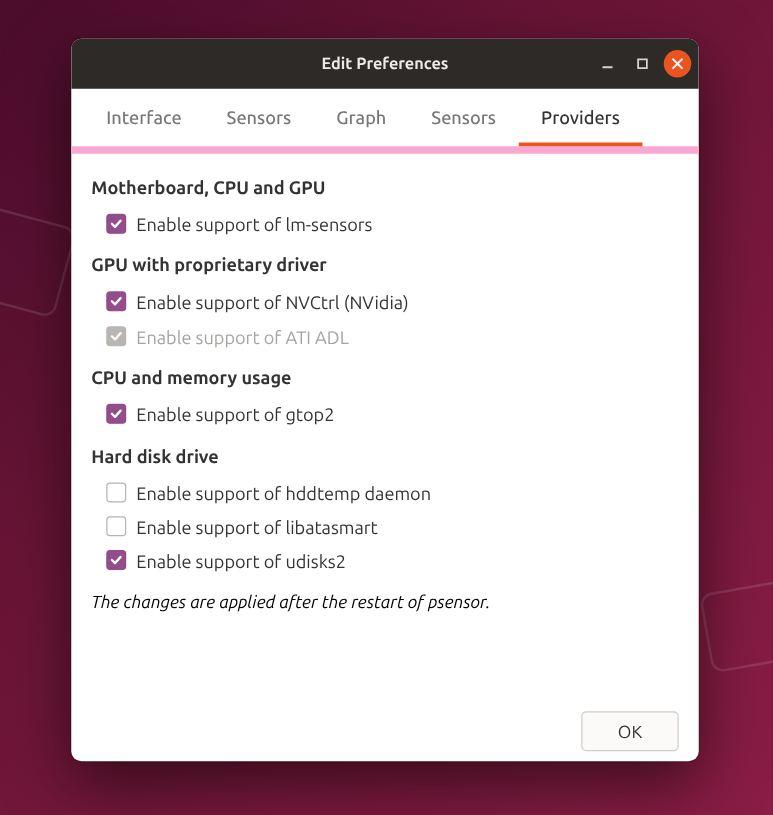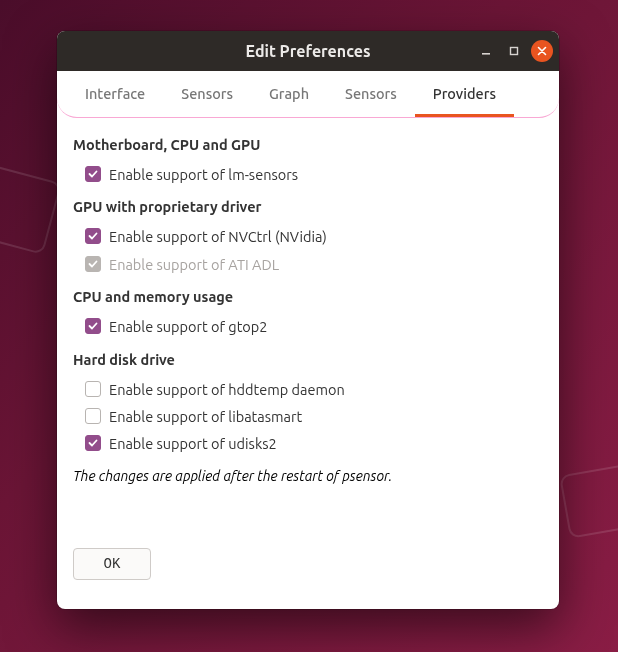--- a/index.html
+++ b/index.html
@@ -37,41 +37,40 @@
   }
 
   .titlebar {
     height: 40px;
     background: #2e2a27;
     color: #eceae8;
     display: flex; align-items: center; justify-content: center;
     position: relative;
     flex: 0 0 auto;
   }
-  .titlebar .title { font-weight: 600; font-size: 16px; }
+  .titlebar .title { font-weight: 600; font-size: 13px; }
   .win-controls {
     position: absolute; right: 6px; top: 0; bottom: 0;
     display: flex; align-items: center; gap: 6px;
   }
   .win-btn {
     width: 22px; height: 22px; border-radius: 50%;
     display: flex; align-items: center; justify-content: center;
     cursor: pointer;
     font-size: 11px;
   }
   .win-btn.close { background: #e95420; color: #fff; }
   .win-btn.plain { color: #d7d3cf; }
   .win-btn svg { display:block; }
 
   .tabbar {
     display: flex;
-    border-bottom: 1px solid #f9a8d4;
+    border-bottom: 6px solid #f9a8d4;
     padding: 0 10px;
     flex: 0 0 auto;
-    border-radius: 20px;
   }
   .tab {
     padding: 14px 18px 12px;
     font-size: 14.5px;
     color: #777;
     cursor: pointer;
     border-bottom: 3px solid transparent;
     font-weight: 500;
   }
   .tab.active {
@@ -120,23 +119,22 @@
 
   .note {
     font-style: italic;
     color: #000000;
     font-size: 14px;
     margin-top: 10px;
   }
 
   .button-row {
     flex: 0 0 auto;
-    display: flex; gap: 10px;
-    padding: 12px 16px 29px;
-    font-family: Liberation Mono, monospace;
+    display: flex; justify-content: flex-end; gap: 10px;
+    padding: 12px 16px 8px;
   }
   .btn {
     min-width: 78px;
     padding: 7px 16px;
     border: 1px solid #cfcbc8;
     border-radius: 4px;
     background: #fbfaf9;
     color: #333;
     font-size: 14px;
     text-align: center;

